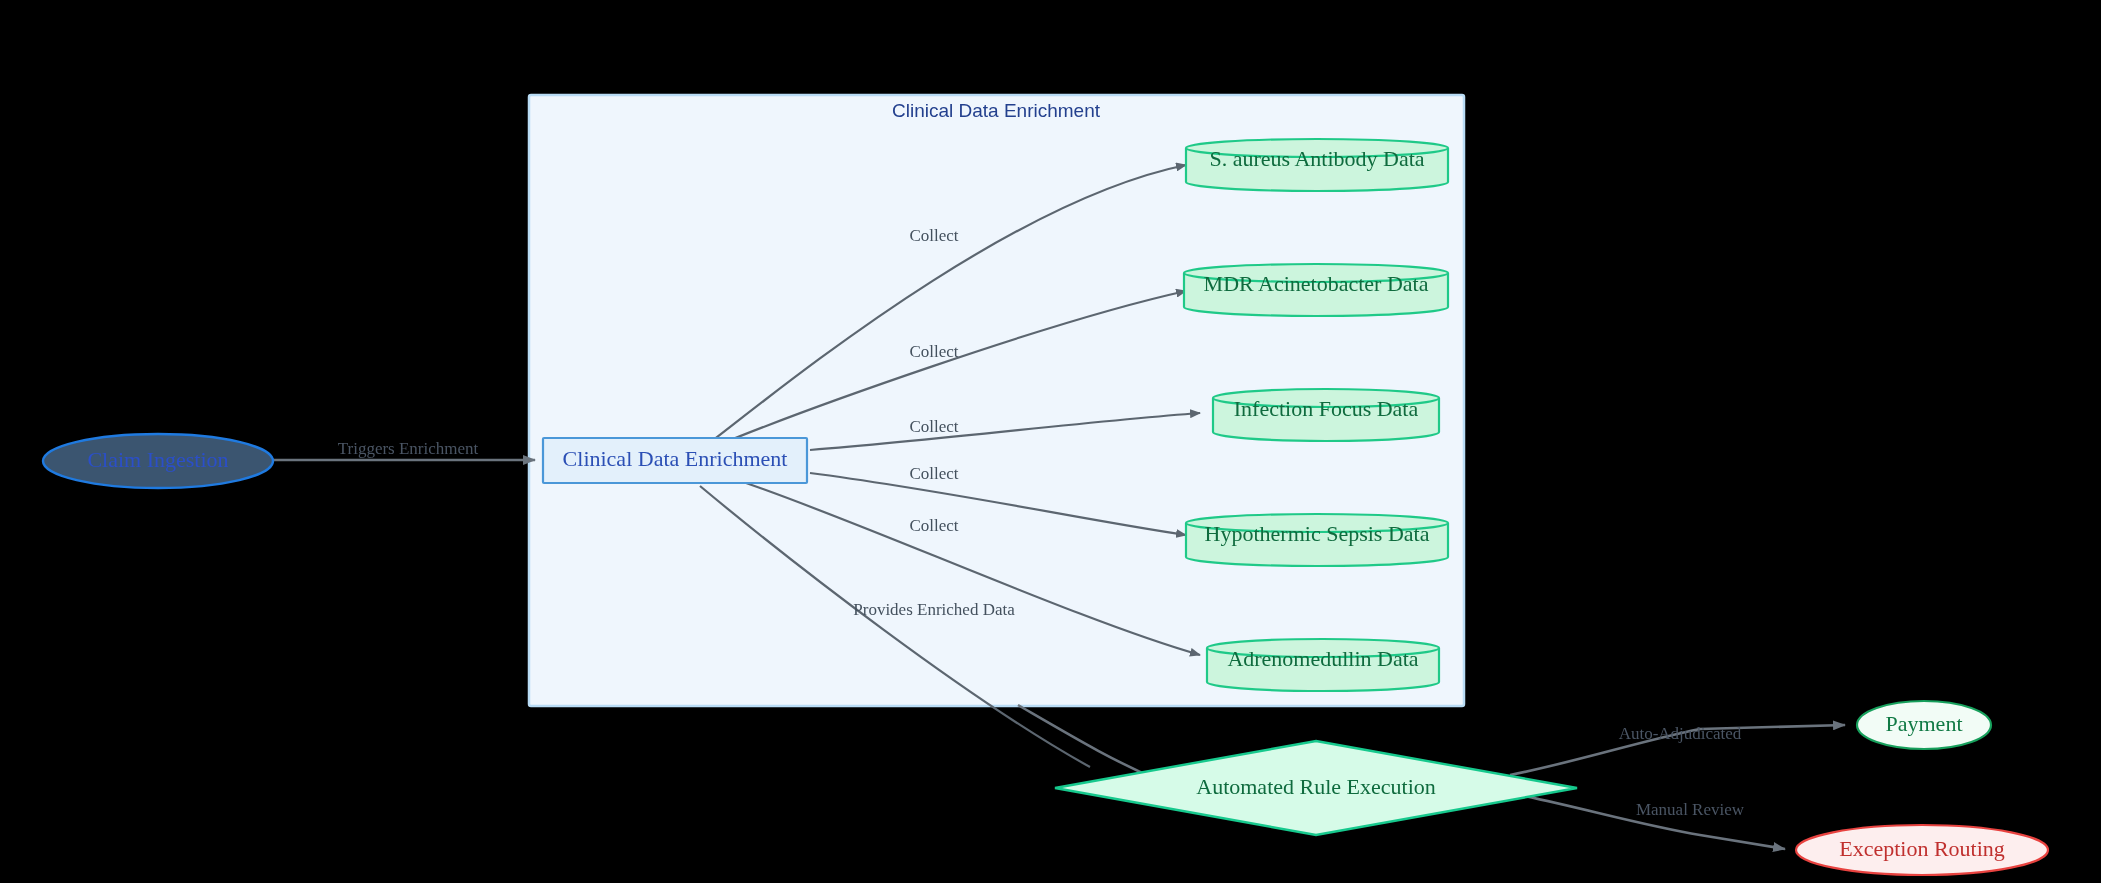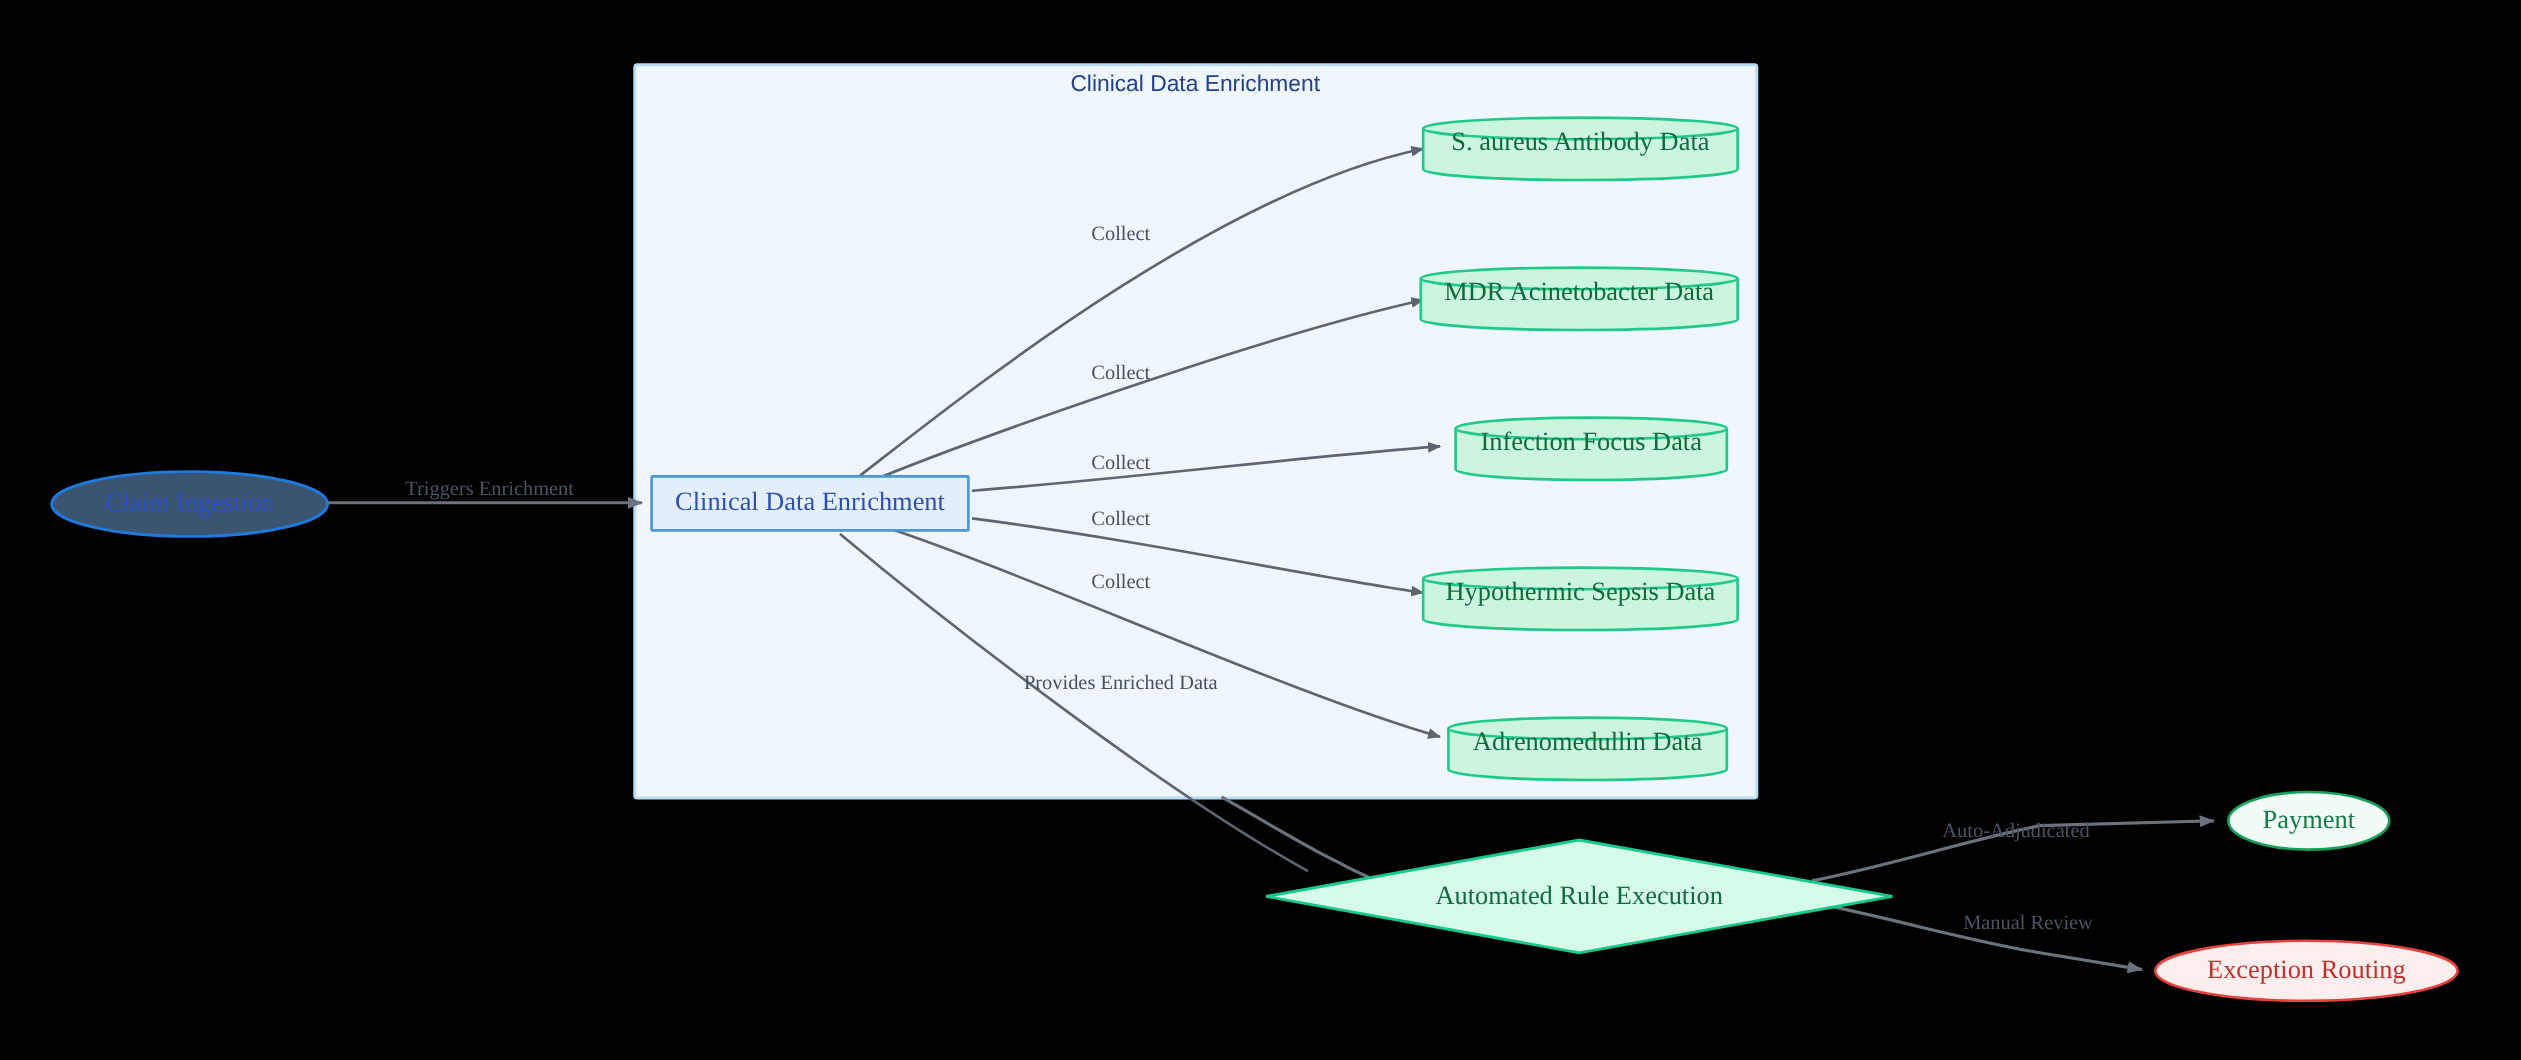--- a/index.html
+++ b/index.html
@@ -11,20 +11,21 @@
     width: 2101px;
     height: 883px;
     overflow: hidden;
     font-family: "Liberation Serif", serif;
   }
   #stage {
     position: relative;
     width: 2101px;
     height: 774px;
     background: #000000;
+    margin-top: 41px;
   }
   svg.layer {
     position: absolute;
     left: 0;
     top: 0;
     width: 2101px;
     height: 883px;
     overflow: visible;
   }
   .node-label {

